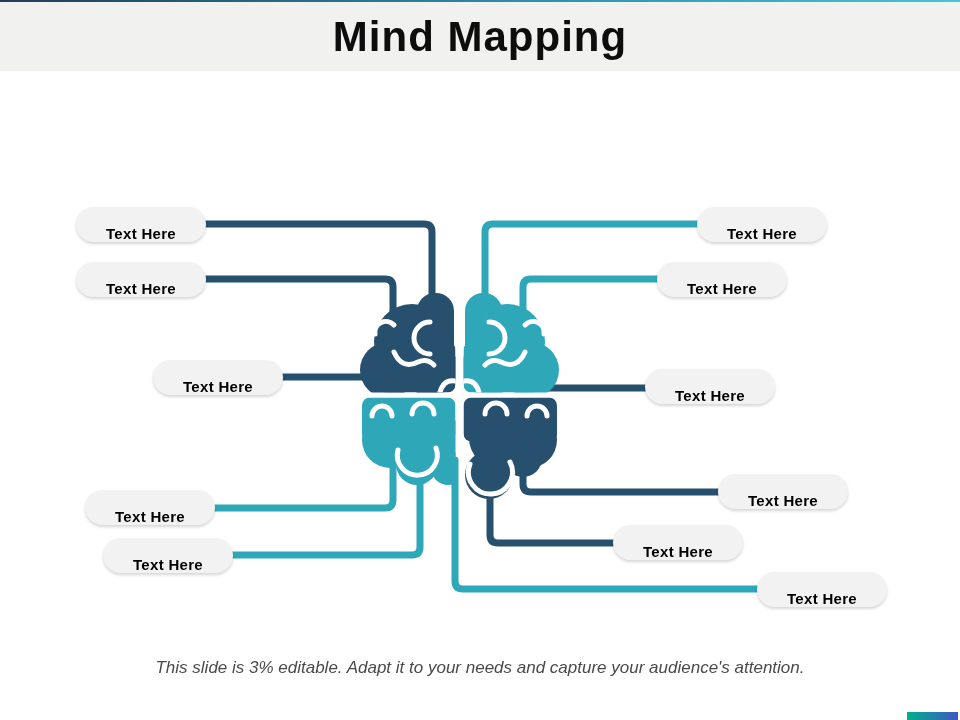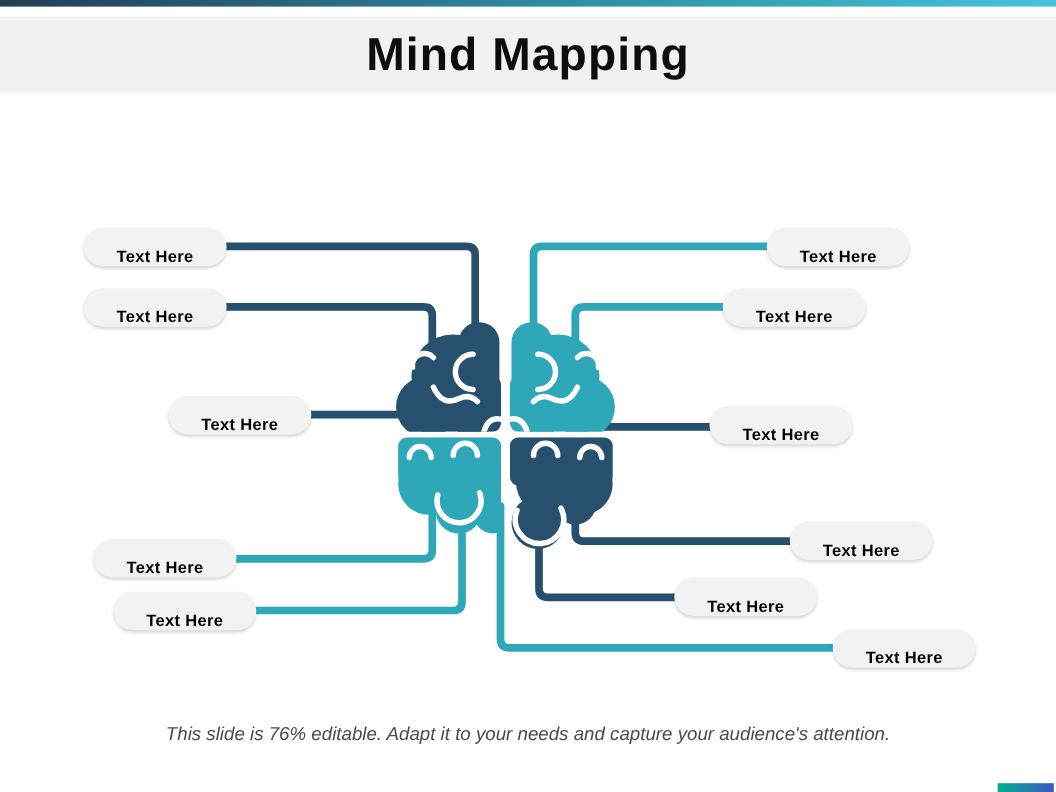--- a/index.html
+++ b/index.html
@@ -5,21 +5,21 @@
   html,body{margin:0;padding:0;}
   body{
     width:960px;height:720px;position:relative;overflow:hidden;
     background:#ffffff;font-family:"Liberation Sans",sans-serif;
   }
   .top-strip{
     position:absolute;left:0;top:0;width:960px;height:6px;
     background:linear-gradient(90deg,var(--header-gradient-left),var(--header-gradient-mid) 55%,var(--header-gradient-right));
   }
   .header-band{
-    position:absolute;left:0;top:15px;width:960px;height:69px;
+    position:absolute;left:0;top:2px;width:960px;height:69px;
     background:var(--header-band);
     display:flex;align-items:center;justify-content:center;
   }
   .slide-title{
     font-size:42px;font-weight:bold;color:#0d0d0d;letter-spacing:1px;margin:0;
   }
   .stage{position:absolute;left:0;top:0;width:960px;height:720px;}
   .pill{
     position:absolute;width:130px;height:35px;border-radius:18px;
     background:var(--pill-bg);
@@ -178,14 +178,14 @@
       <span>Text Here</span>
     </div>
   <div class="pill" style="left:613px;top:525px">
       <span>Text Here</span>
     </div>
   <div class="pill" style="left:757px;top:572px">
       <span>Text Here</span>
     </div>
 </div>
 
-<div class="footer">This slide is 76% editable. Adapt it to your needs and capture your audience's attention.</div>
+<div class="footer">This slide is 3% editable. Adapt it to your needs and capture your audience's attention.</div>
 <div class="corner-bar"></div>
 
 </body></html>

